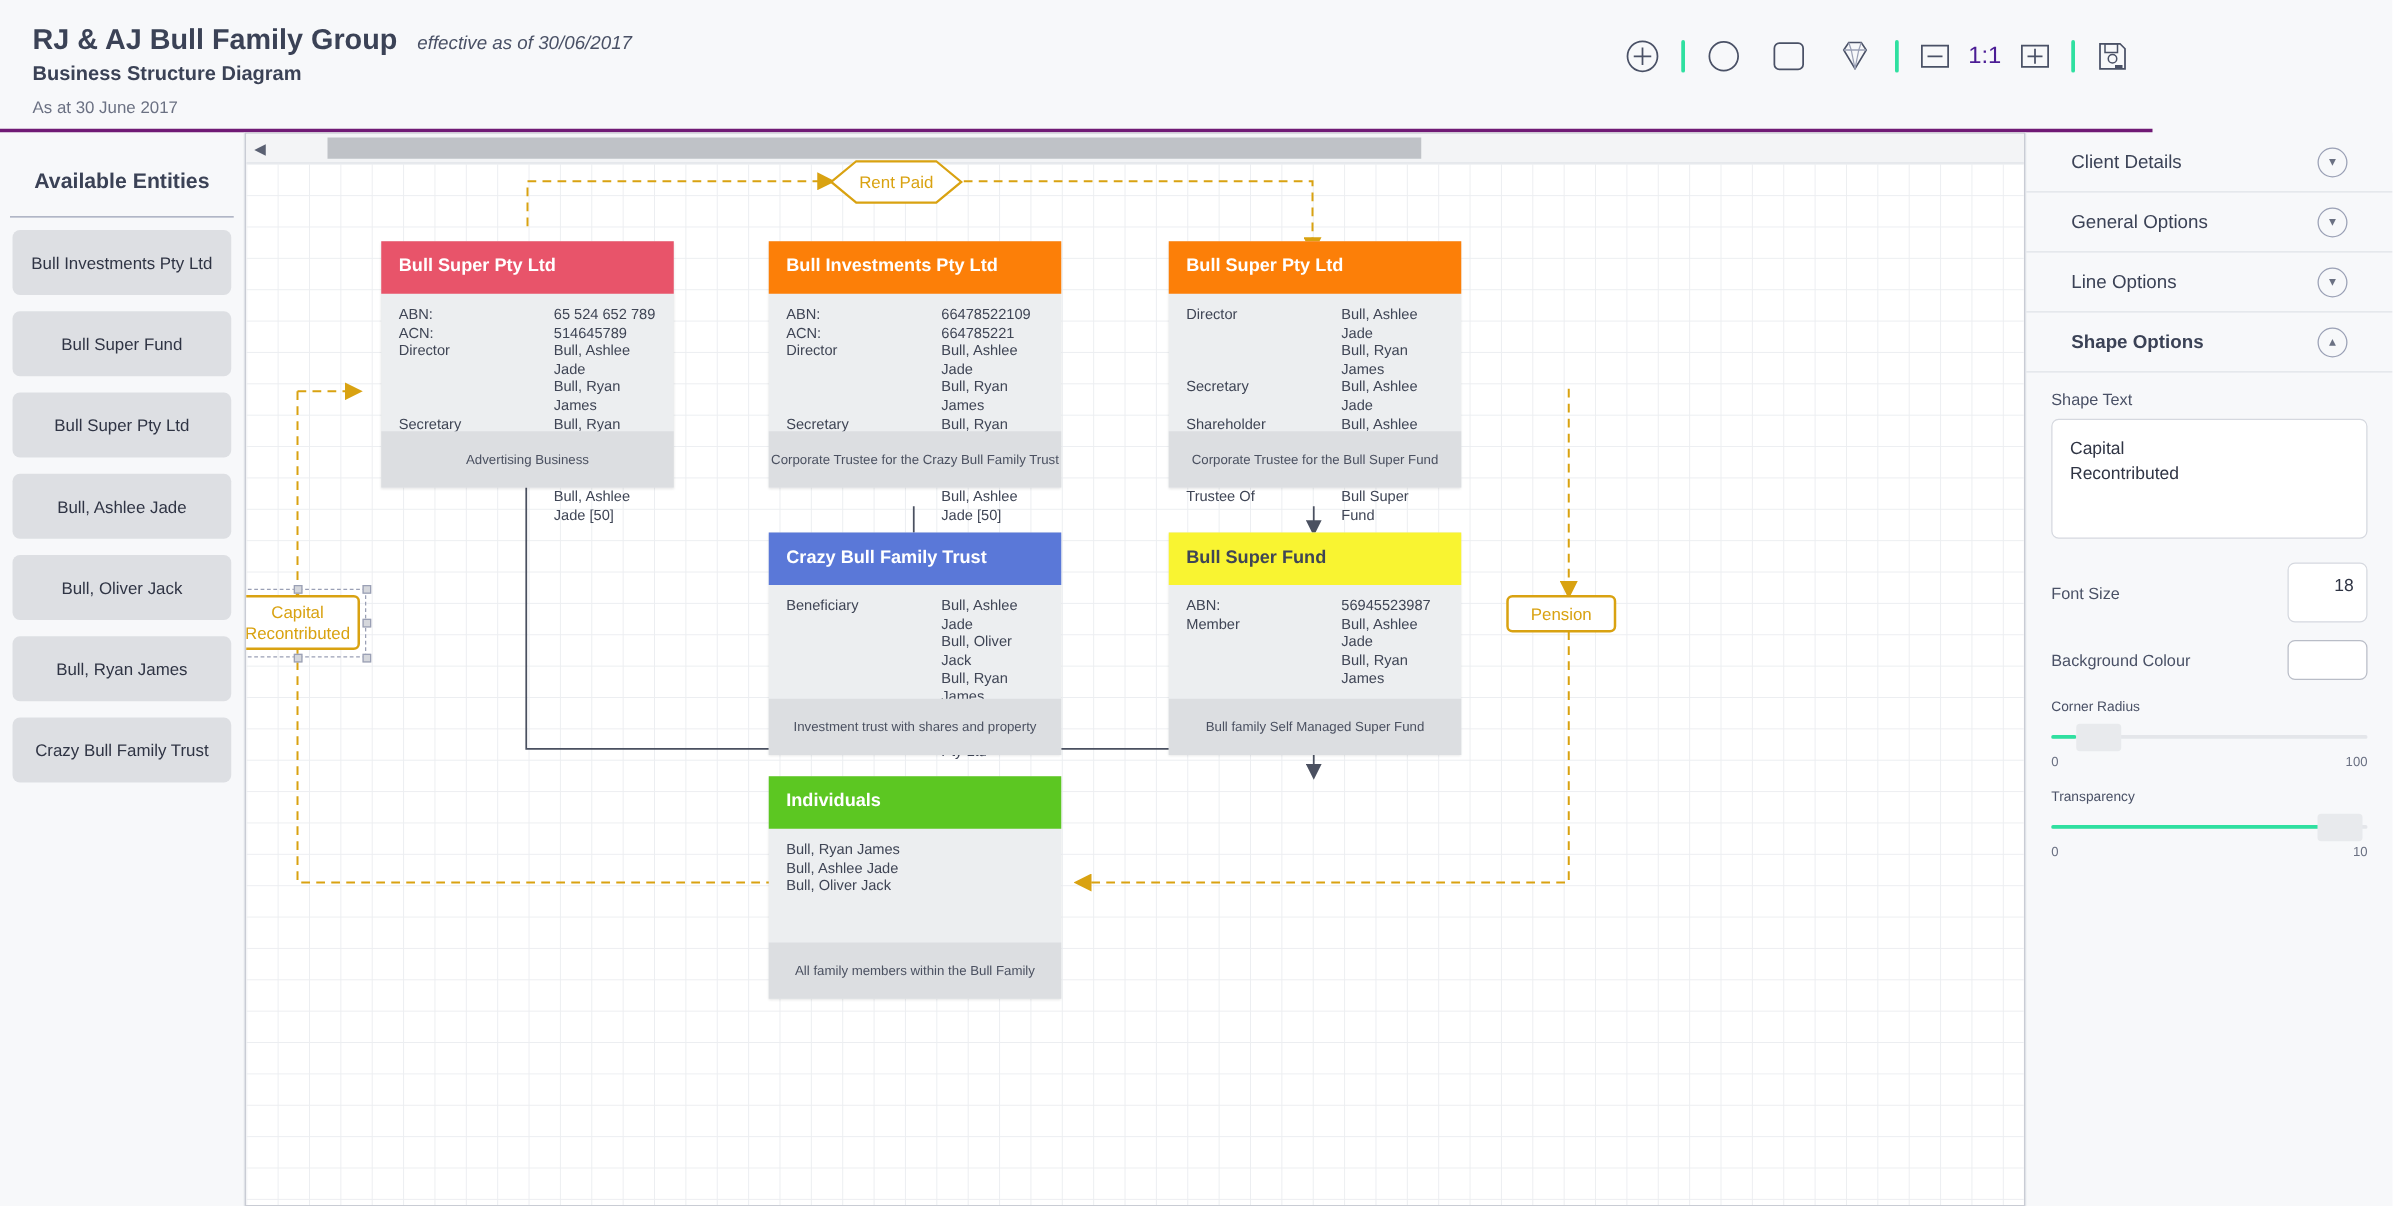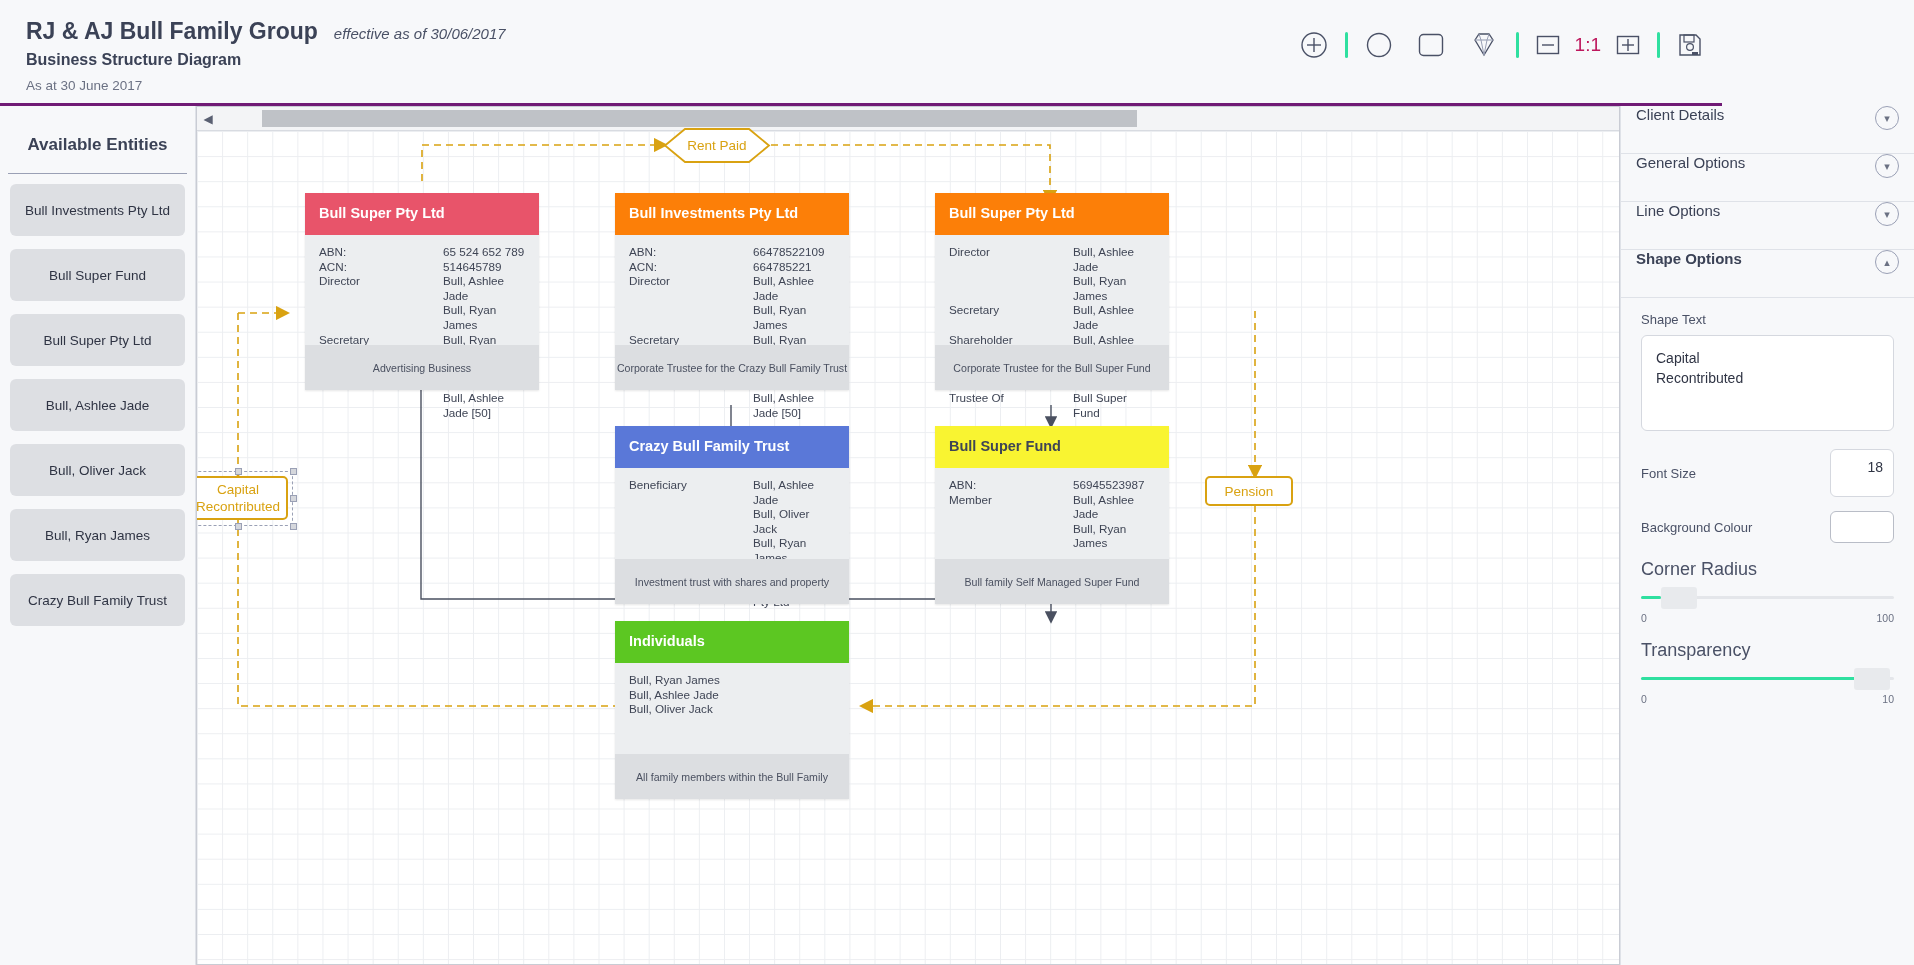--- a/index.html
+++ b/index.html
@@ -20,21 +20,21 @@
   .title-row { display:flex; align-items: baseline; gap: 16px; }
   .h-title { font-size: 23px; font-weight: bold; color:#3b4256; letter-spacing:0px; }
   .h-eff { font-size: 15px; font-style: italic; color:#4a5166; }
   .h-sub { font-size: 16px; font-weight: bold; color:#3b4256; margin-top: 6px; }
   .h-asat { font-size: 13.5px; color:#6b7183; margin-top: 9px; }
 
   .toolbar { position:absolute; right: 18px; top: 30px; display:flex; align-items:center; gap: 0px; }
   .tb-btn { display:flex; align-items:center; justify-content:center; cursor:pointer; }
   .tb-gap { width: 22px; height: 1px; }
   .sep { width: 3px; height: 26px; background: #2fe0a0; margin: 0 16px; border-radius:2px; }
-  .ratio { font-size: 19px; color:#be185d; font-weight:500; padding: 0 14px; }
+  .ratio { font-size: 19px; color:#4c1d95; font-weight:500; padding: 0 14px; }
 
   
   .leftpanel {
     position:absolute; left:0; top:106px; width:196px; height:859px;
     background:#f7f8fa; border-right:1px solid #dfe2e8;
   }
   .lp-head {
     height: 58px; display:flex; align-items:center; justify-content:center;
     font-size:17px; font-weight:bold; color:#3b4256;
     border-bottom:1px solid #9aa0b5; margin: 10px 8px 0 8px;
@@ -93,22 +93,22 @@
   }
   .selbox { position:absolute; border:1px dashed #9aa0b5; }
   .handle { position:absolute; width:7px; height:7px; background:#d5d7dc; border:1px solid #9aa0b5; }
 
   
   .rightpanel {
     position:absolute; left:1620px; top:106px; width:294px; height:859px;
     background:#f7f8fa; border-left:1px solid #dfe2e8;
   }
   .acc-row {
-    height:48px; display:flex; align-items:flex-start; justify-content:space-between;
-    padding: 0 15px; border-bottom:1px solid #dfe2e8; cursor:pointer;
+    height:48px; display:flex; align-items:center; justify-content:space-between;
+    padding: 0 36px; border-bottom:1px solid #dfe2e8; cursor:pointer;
   }
   .acc-title { font-size:15px; color:#3b4256; }
   .acc-title.active { font-weight:bold; }
   .chev {
     width:24px; height:24px; border-radius:50%; border:1.5px solid #9aa0b5;
     display:flex; align-items:center; justify-content:center; color:#6b7183; font-size:11px;
   }
   .opts { padding: 14px 20px 0 20px; }
   .opt-label { font-size:13px; color:#4a5166; margin-bottom:8px; }
   .shape-text {
@@ -117,21 +117,21 @@
     font-family:"Liberation Sans", sans-serif;
   }
   .opt-row { display:flex; align-items:center; justify-content:space-between; margin-top:14px; }
   .opt-row .opt-label { margin-bottom:0; }
   .numfield {
     width:64px; height:48px; background:#ffffff; border:1px solid #d5d8df; border-radius:6px;
     font-size:14px; color:#2f3444; text-align:right; padding-right:10px; line-height:34px;
   }
   .swatch { width:64px; height:32px; border-radius:6px; border:1.5px solid #b9bdc7; cursor:pointer; }
   .slider-wrap { margin-top:16px; }
-  .slider-title { font-size:18px; color:#4a5166; margin-bottom:10px; }
+  .slider-title { font-size:11px; color:#4a5166; margin-bottom:10px; }
   .slider { position:relative; height:16px; }
   .s-track { position:absolute; left:0; top:6px; width:100%; height:3px; background:#e4e6ea; border-radius:2px; }
   .s-fill { position:absolute; left:0; top:6px; height:3px; background:#2fe0a0; border-radius:2px; }
   .s-thumb { position:absolute; top:-3px; width:36px; height:22px; background:#e8eaed; border-radius:3px; }
   .s-ends { display:flex; justify-content:space-between; font-size:10.5px; color:#6b7183; margin-top:6px; }
 </style>
 </head>
 <body>
 
 <div class="app">

